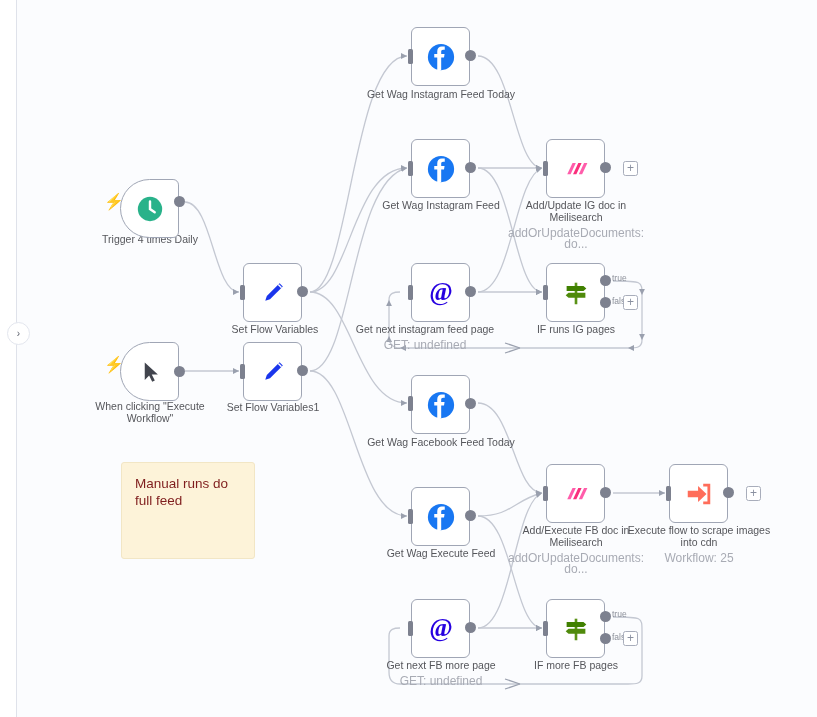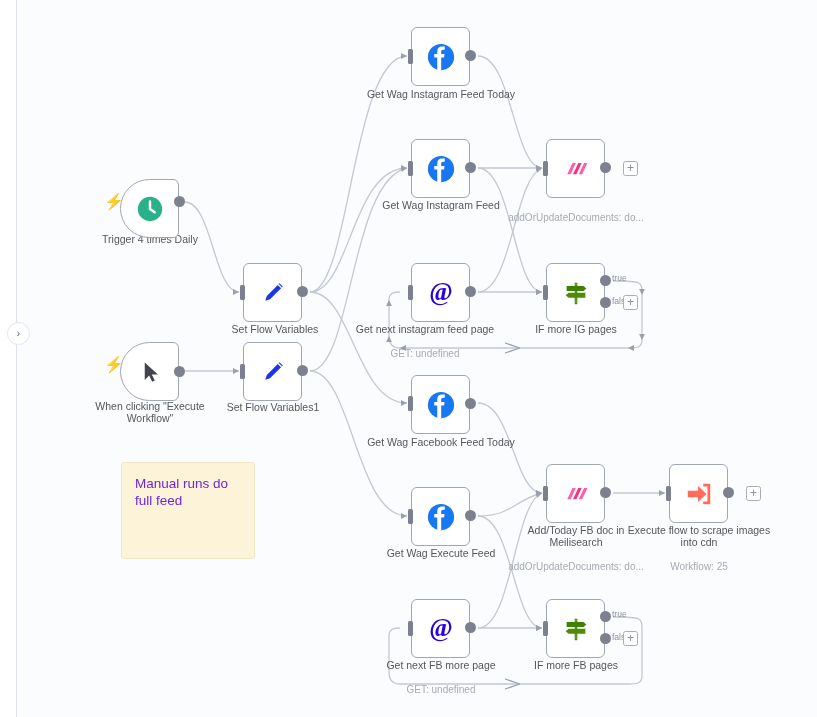--- a/index.html
+++ b/index.html
@@ -80,24 +80,24 @@
     text-align: center;
     font-size: 10.5px;
     line-height: 12px;
     color: #55565b;
     z-index: 9;
     width: 150px;
     pointer-events: none;
   }
   .node-sub {
     display: block;
-    font-size: 10px;
+    font-size: 12px;
     line-height: 11px;
     color: #a8abb4;
-    margin-top: 13px;
+    margin-top: 5px;
   }
   
   .dot-out {
     position: absolute;
     width: 11px; height: 11px;
     border-radius: 50%;
     background: #7d818f;
     z-index: 12;
   }
   .stub-in {
@@ -137,21 +137,21 @@
   
   .sticky {
     position: absolute;
     background: #fdf3d9;
     border: 1px solid #f2e6c5;
     border-radius: 3px;
     box-sizing: border-box;
     padding: 12px 13px;
     font-size: 13.5px;
     line-height: 17px;
-    color: #6d28d9;
+    color: #7f1d1d;
     z-index: 5;
   }
 </style>
 </head>
 <body>
 
 <div id="app">
 
   <div class="sidebar"></div>
   <div class="sidebar-toggle">
@@ -306,38 +306,39 @@
     <span class="glyph">
       <svg viewBox="0 0 32 32" width="28" height="28">
         <path d="M6 22 L12 9 L15.8 9 L9.8 22 Z" fill="#ff5caa"></path>
         <path d="M12.6 22 L18.6 9 L22.4 9 L16.4 22 Z" fill="#fa2f7c"></path>
         <path d="M19.2 22 L25.2 9 L29 9 L23 22 Z" fill="#ff5caa"></path>
       </svg>
     </span>
   </div>
   <div class="dot-out" style="left:600px;top:162px"></div>
   <div class="node-caption" style="left:501px;top:199px;width:150px">
+    <span>Add/Update IG doc in Meilisearch</span>
     <span class="node-sub">addOrUpdateDocuments: do...</span>
   </div>
 
   <div class="stub-in" style="left:543px;top:285px"></div>
   <div class="node" style="left:546px;top:263px">
     <span class="glyph">
       <svg viewBox="0 0 32 32" width="30" height="30">
         <rect x="14.6" y="5" width="2.8" height="23" fill="#5a9216"></rect>
         <path d="M6 8.5 L24 8.5 L27 11.2 L24 13.9 L6 13.9 Z" fill="#408000"></path>
         <path d="M26 15.6 L8 15.6 L5 18.3 L8 21 L26 21 Z" fill="#4f8a0b"></path>
       </svg>
     </span>
   </div>
   <div class="dot-out" style="left:600px;top:275px"></div>
   <div class="port-label" style="left:612px;top:274px">true</div>
   <div class="dot-out" style="left:600px;top:297px"></div>
   <div class="port-label" style="left:612px;top:297px">false</div>
-  <div class="node-caption" style="left:501px;top:323px;width:150px">IF more IG pages</div>
+  <div class="node-caption" style="left:501px;top:323px;width:150px">IF runs IG pages</div>
 
   <div class="stub-in" style="left:408px;top:396px"></div>
   <div class="node" style="left:411px;top:375px">
     <span class="glyph">
       <svg viewBox="0 0 32 32" width="30" height="30">
         <circle cx="16" cy="16" r="14" fill="#1877f2"></circle>
         <path d="M19.2 16.6 L19.8 12.7 L16.2 12.7 L16.2 10.2 C16.2 9.1 16.7 8.2 18.4 8.2
                  L20 8.2 L20 4.9 C19.6 4.8 18.3 4.7 16.9 4.7 C13.9 4.7 12 6.5 12 9.8
                  L12 12.7 L8.8 12.7 L8.8 16.6 L12 16.6 L12 30 L16.2 30 L16.2 16.6 Z" fill="#ffffff"></path>
       </svg>
@@ -379,21 +380,21 @@
     <span class="glyph">
       <svg viewBox="0 0 32 32" width="28" height="28">
         <path d="M6 22 L12 9 L15.8 9 L9.8 22 Z" fill="#ff5caa"></path>
         <path d="M12.6 22 L18.6 9 L22.4 9 L16.4 22 Z" fill="#fa2f7c"></path>
         <path d="M19.2 22 L25.2 9 L29 9 L23 22 Z" fill="#ff5caa"></path>
       </svg>
     </span>
   </div>
   <div class="dot-out" style="left:600px;top:487px"></div>
   <div class="node-caption" style="left:501px;top:524px;width:150px">
-    <span>Add/Today FB doc in Meilisearch</span>
+    <span>Add/Execute FB doc in Meilisearch</span>
     <span class="node-sub">addOrUpdateDocuments: do...</span>
   </div>
 
   <div class="stub-in" style="left:543px;top:621px"></div>
   <div class="node" style="left:546px;top:599px">
     <span class="glyph">
       <svg viewBox="0 0 32 32" width="30" height="30">
         <rect x="14.6" y="5" width="2.8" height="23" fill="#5a9216"></rect>
         <path d="M6 8.5 L24 8.5 L27 11.2 L24 13.9 L6 13.9 Z" fill="#408000"></path>
         <path d="M26 15.6 L8 15.6 L5 18.3 L8 21 L26 21 Z" fill="#4f8a0b"></path>

